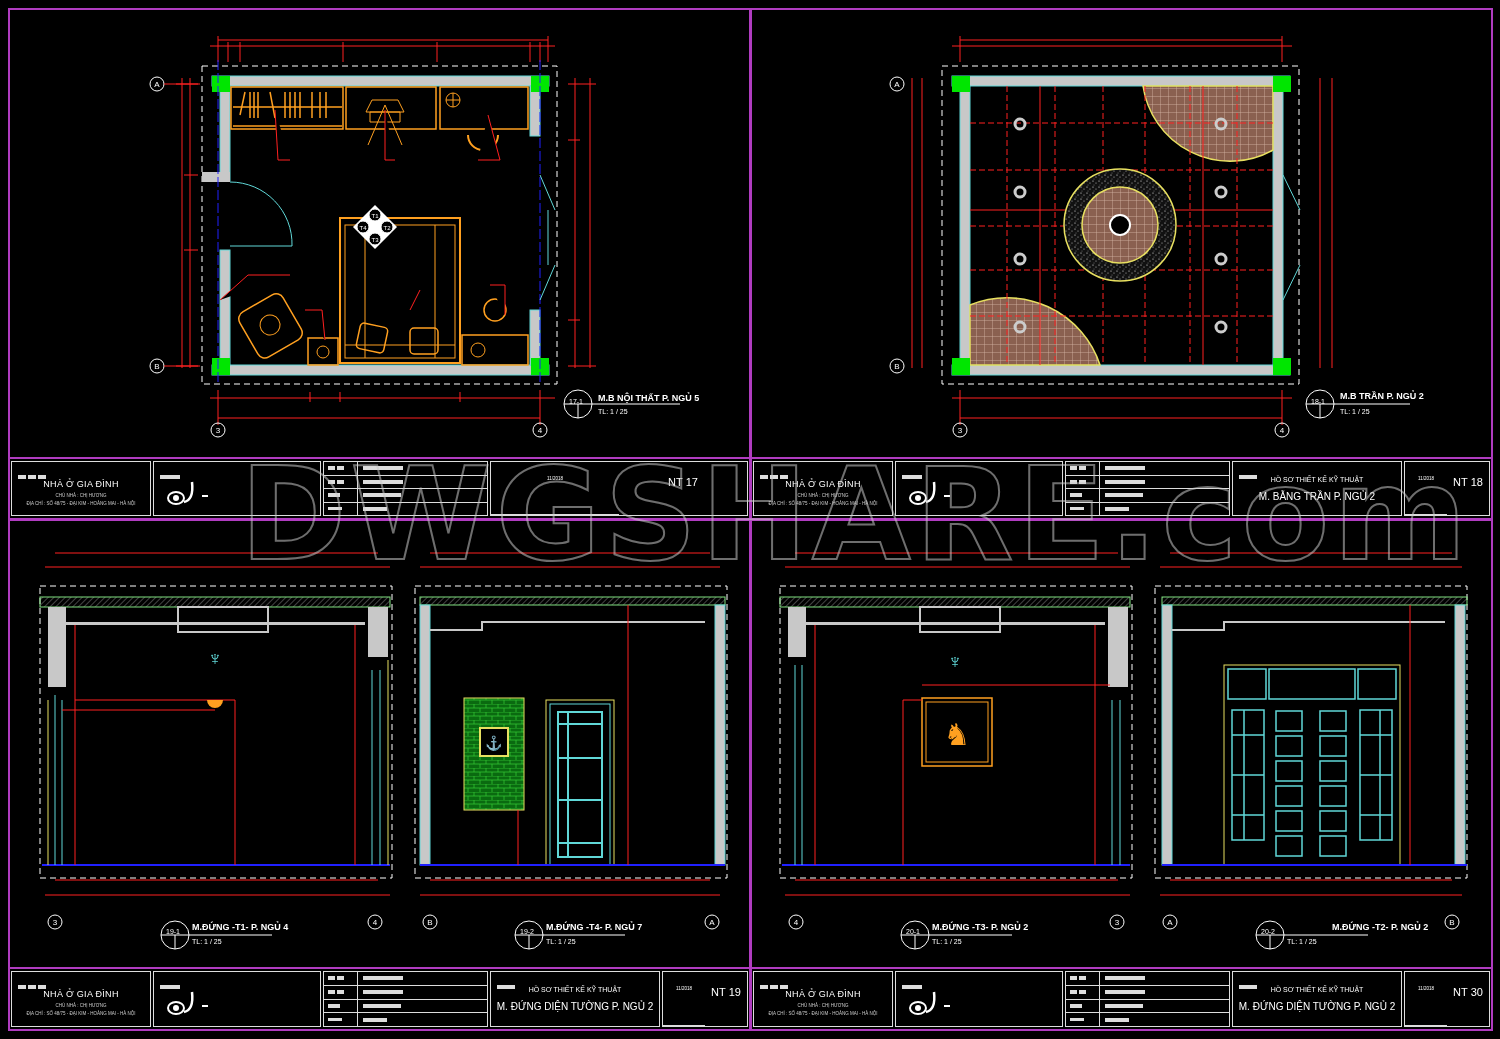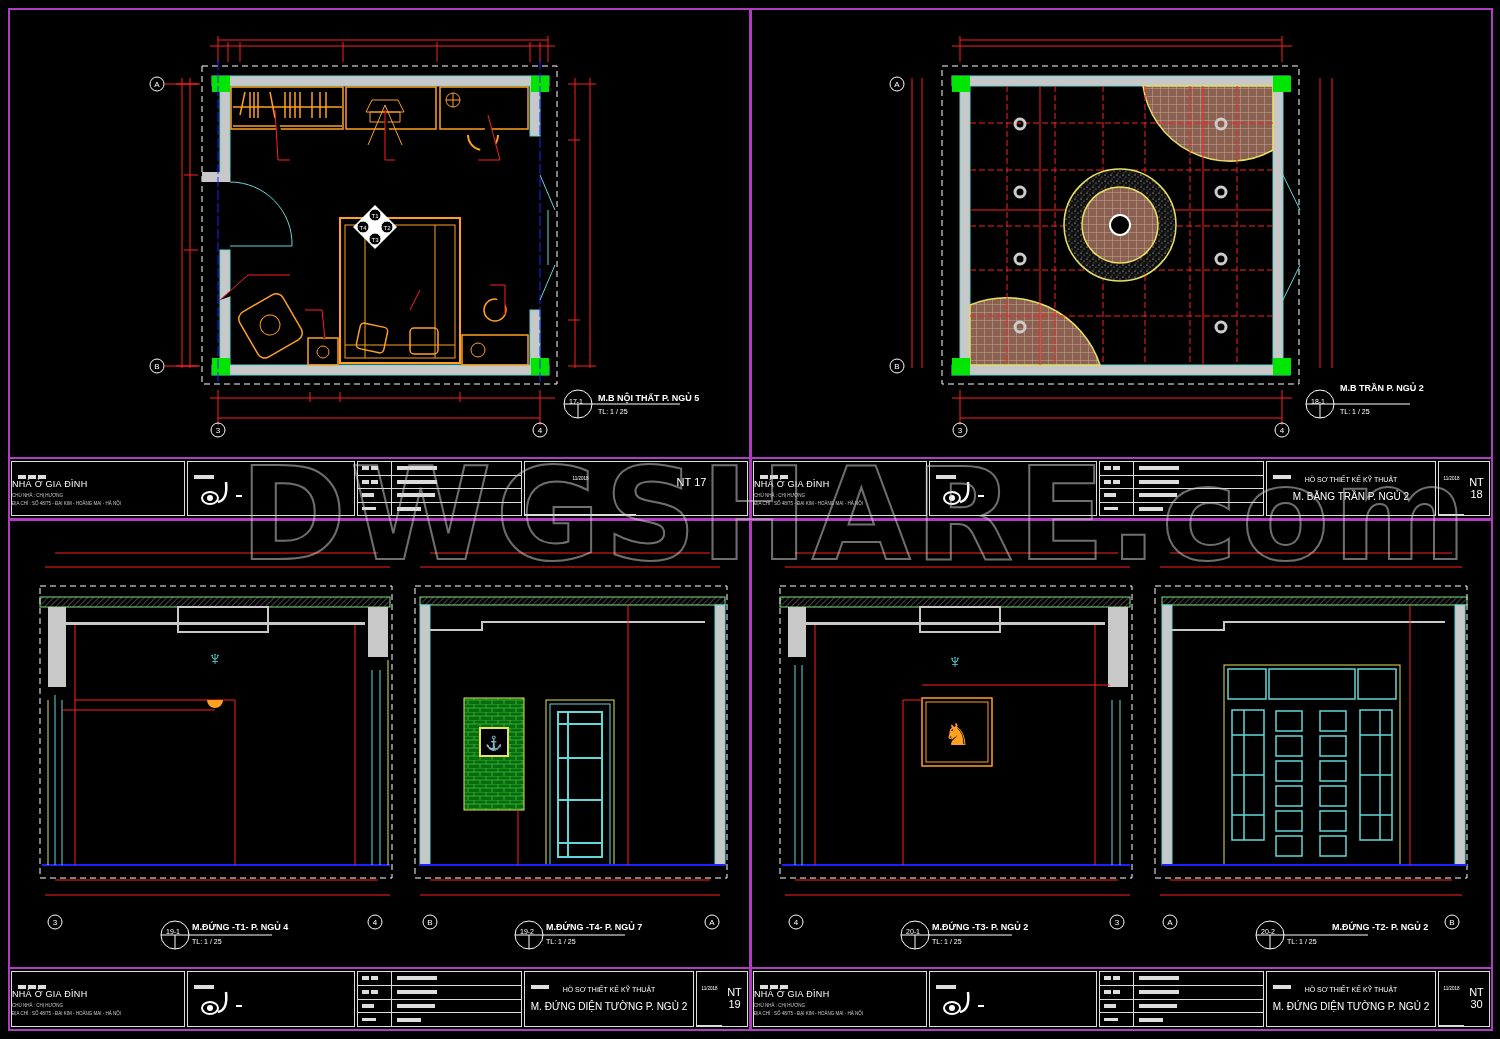--- a/index.html
+++ b/index.html
@@ -1,21 +1,21 @@
 <!DOCTYPE html>
 <html><head>
 <meta charset="utf-8">
 <style>
   html,body{margin:0;padding:0;background:#000;}
   body{width:1500px;height:1039px;position:relative;overflow:hidden;font-family:"Liberation Sans",sans-serif;color:#fff;}
   .sheet{position:absolute;border:2px solid #b03cc0;box-sizing:border-box;}
   .frame-svg{position:absolute;left:0;top:0;}
   .tb{position:absolute;border:2px solid #b03cc0;box-sizing:border-box;background:#000;display:flex;}
   .tb .cell{border:1px solid #ddd;box-sizing:border-box;position:relative;margin:2px 1px;}
-  .proj{width:174px;text-align:left;}
+  .proj{width:140px;text-align:center;}
   .proj .pt{font-size:9px;margin-top:17px;letter-spacing:0.3px;}
   .proj .ps{font-size:4.5px;margin-top:4px;color:#ccc;}
   .proj .pa{font-size:4.5px;margin-top:3px;color:#ccc;}
   .logo{width:168px;}
   .grid4{width:165px;display:flex;flex-direction:column;}
   .grid4 .r{flex:1;border-bottom:1px solid #ddd;display:flex;align-items:center;font-size:5px;}
   .grid4 .r:last-child{border-bottom:none;}
   .grid4 .r .a{width:34px;border-right:1px solid #ddd;height:100%;display:flex;align-items:center;padding-left:4px;box-sizing:border-box;}
   .grid4 .r .b{padding-left:5px;}
   .dash{display:inline-block;background:#ddd;height:4px;margin-right:2px;}
@@ -451,21 +451,21 @@
       <line x1="1270" y1="935" x2="1270" y2="949" stroke="#fff"></line>
     <line x1="1284" y1="935" x2="1368" y2="935" stroke="#fff"></line>
   </g>
 </svg>
 
 <span class="label-sub" style="left:569px;top:398px;">17-1</span>
 <span class="label-tag" style="left:598px;top:393px;">M.B NỘI THẤT P. NGỦ 5</span>
 <span class="label-sub" style="left:598px;top:408px;">TL: 1 / 25</span>
 
 <span class="label-sub" style="left:1311px;top:398px;">18-1</span>
-<span class="label-tag" style="left:1340px;top:383px;">M.B TRẦN P. NGỦ 2</span>
+<span class="label-tag" style="left:1340px;top:391px;">M.B TRẦN P. NGỦ 2</span>
 <span class="label-sub" style="left:1340px;top:408px;">TL: 1 / 25</span>
 
 <span class="label-sub" style="left:166px;top:928px;">19-1</span>
 <span class="label-tag" style="left:192px;top:922px;">M.ĐỨNG -T1- P. NGỦ 4</span>
 <span class="label-sub" style="left:192px;top:938px;">TL: 1 / 25</span>
 
 <span class="label-sub" style="left:520px;top:928px;">19-2</span>
 <span class="label-tag" style="left:546px;top:922px;">M.ĐỨNG -T4- P. NGỦ 7</span>
 <span class="label-sub" style="left:546px;top:938px;">TL: 1 / 25</span>
 

